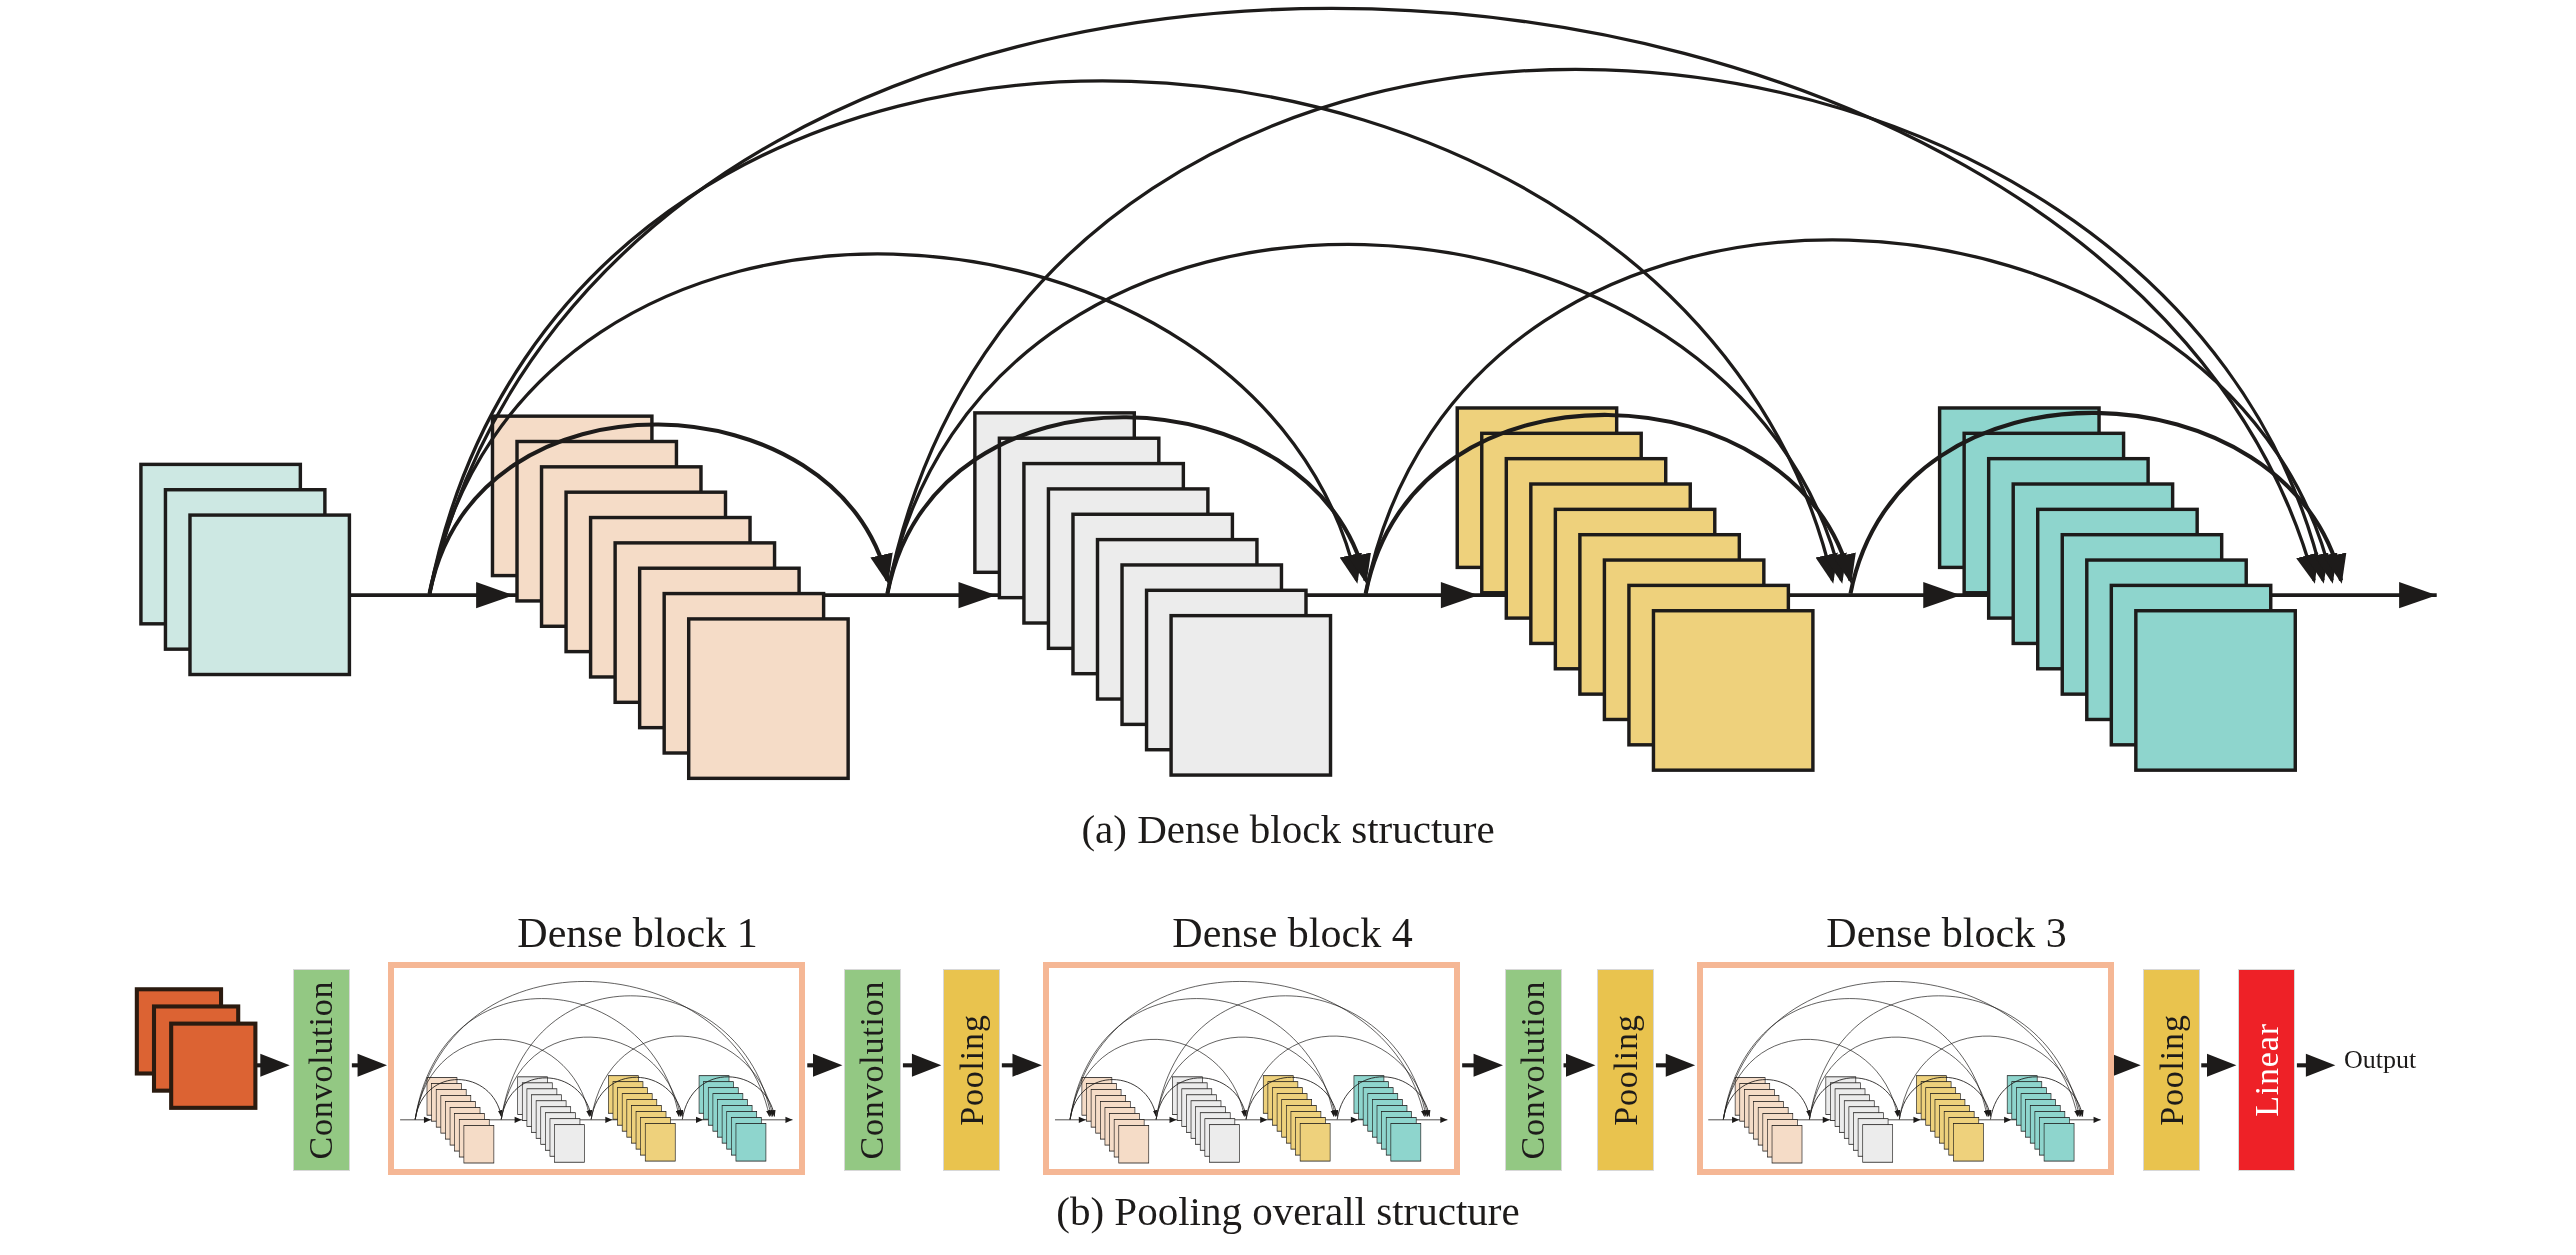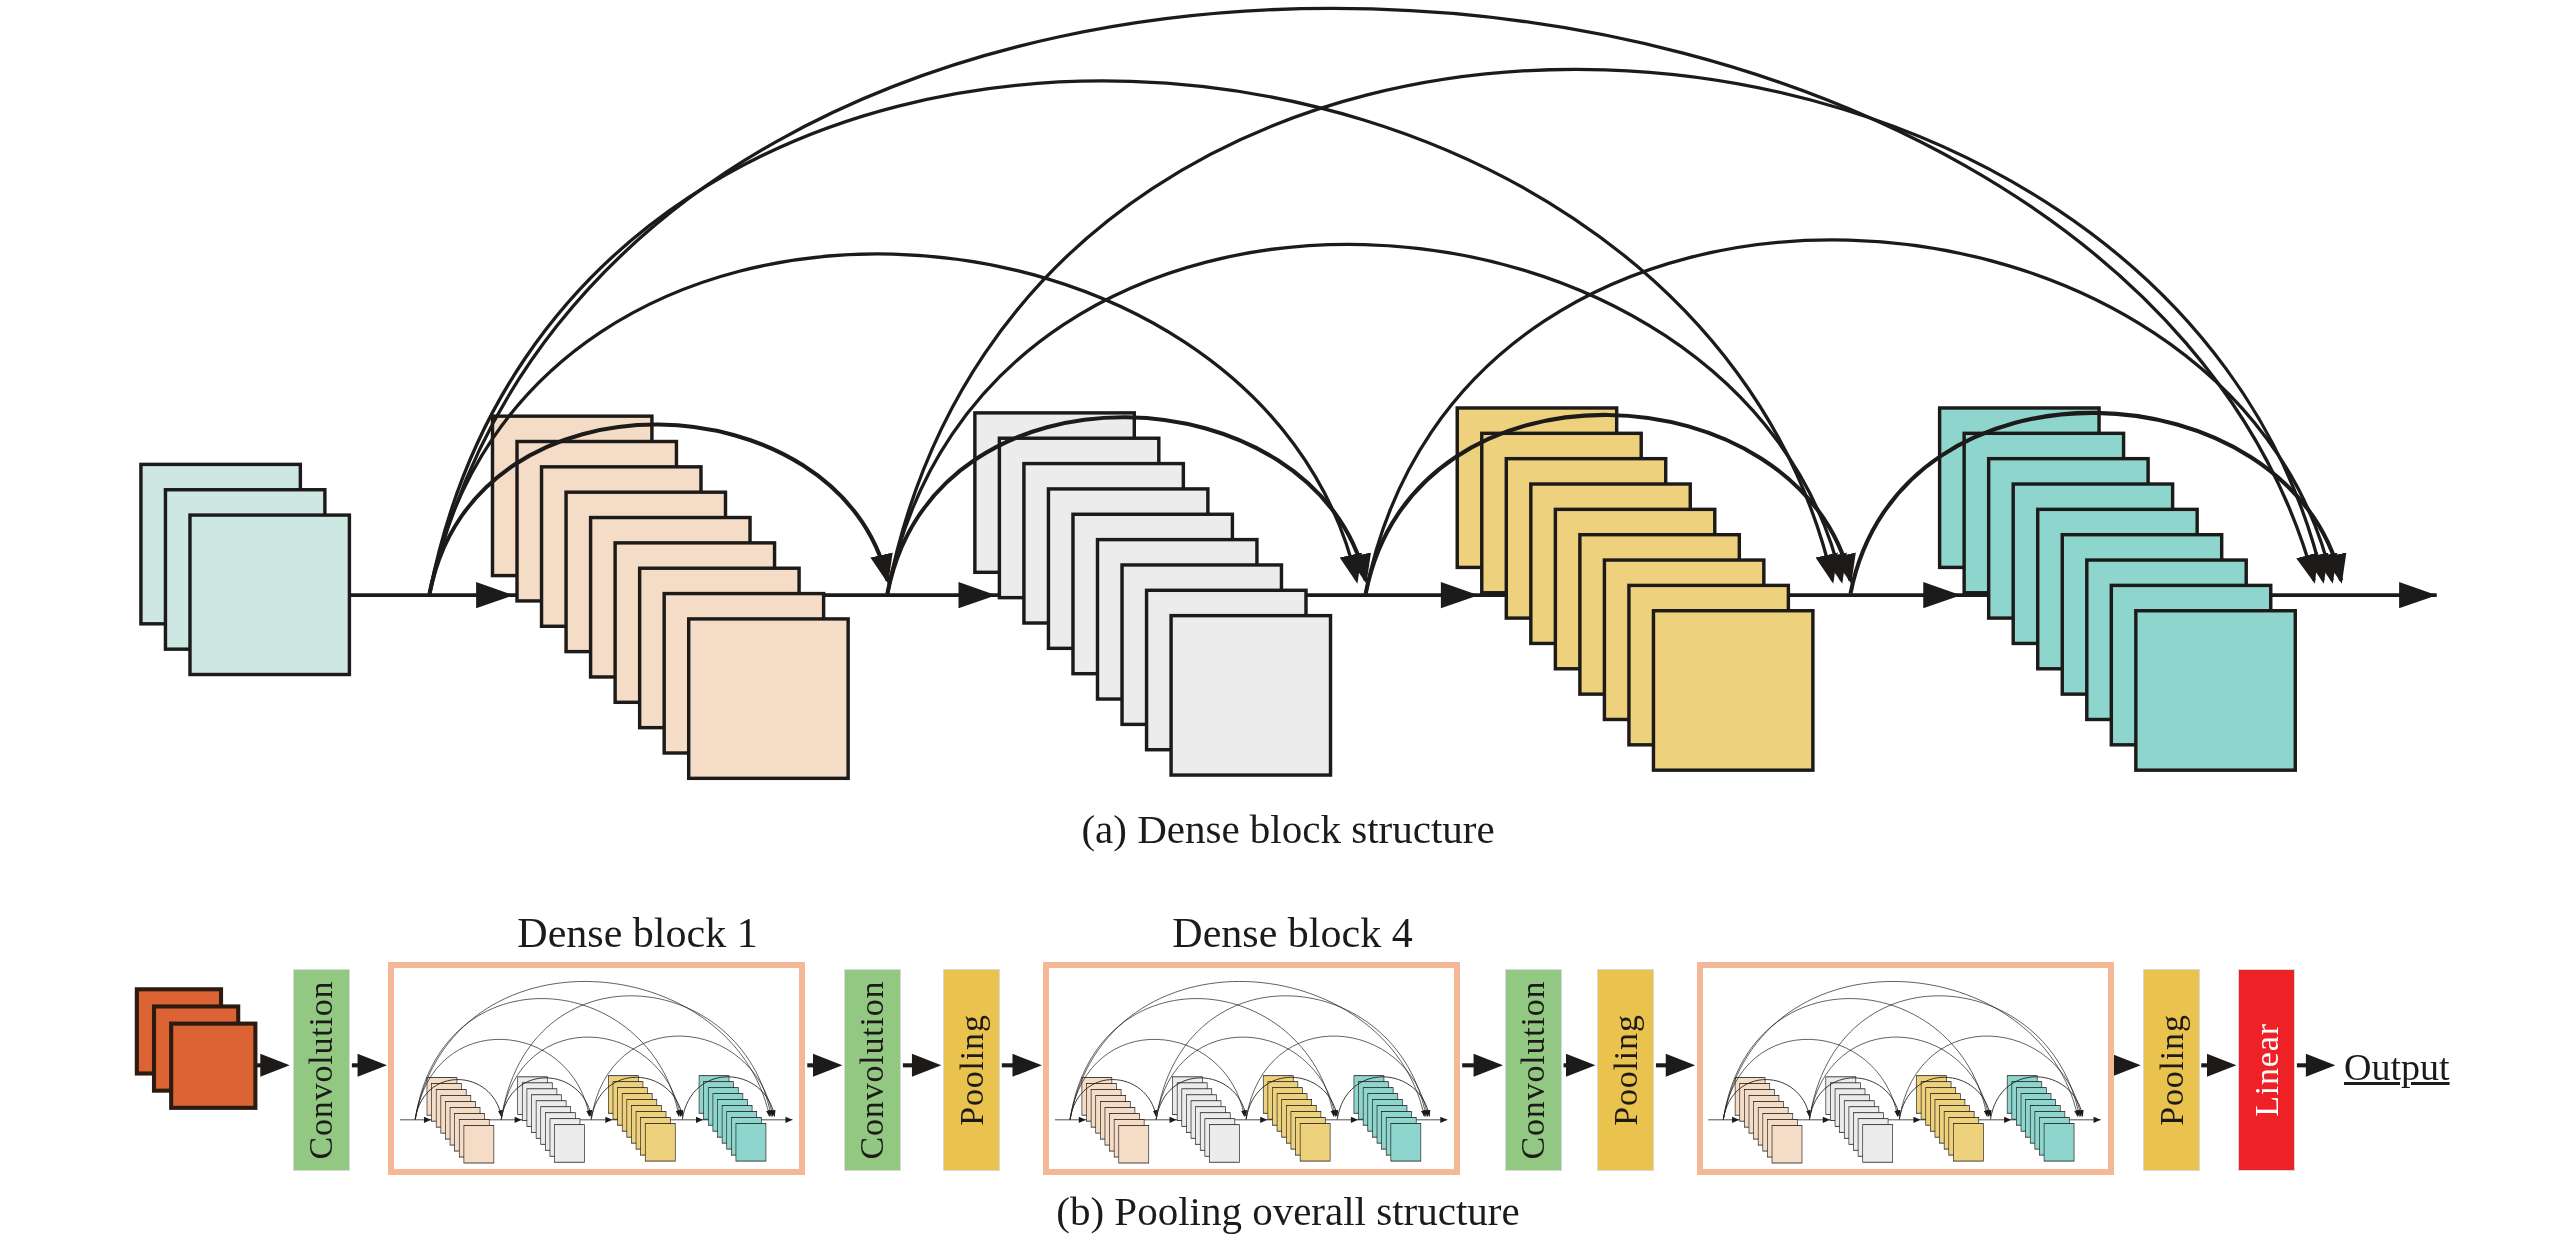--- a/index.html
+++ b/index.html
@@ -13,21 +13,21 @@
   .dblabel{position:absolute;top:909px;width:425px;text-align:center;font-size:42px;z-index:3;}
   #dbl-0{left:425px;} #dbl-1{left:1080px;} #dbl-2{left:1734px;}
   .dbbox{position:absolute;top:962px;width:417px;height:213px;box-sizing:border-box;
          border:6.5px solid #f5b795;background:transparent;z-index:2;}
   #dbb-0{left:388px;} #dbb-1{left:1043px;} #dbb-2{left:1697px;}
   .vbox{position:absolute;top:969px;width:57px;height:202px;box-sizing:border-box;
         border:1.6px solid #d8d8d8;display:flex;align-items:center;justify-content:center;z-index:2;}
   #vb-1{left:293px;} #vb-3{left:844px;} #vb-4{left:943px;} #vb-6{left:1505px;}
   #vb-7{left:1597px;} #vb-9{left:2143px;} #vb-10{left:2238px;}
   .vtext{transform:rotate(-90deg);white-space:nowrap;font-size:34px;letter-spacing:0.8px;}
-  .outlabel{position:absolute;left:2344px;top:1045px;width:180px;font-size:38px;z-index:3;text-decoration:underline;}
+  .outlabel{position:absolute;left:2344px;top:1045px;width:180px;font-size:26px;z-index:3;}
 </style>
 </head>
 <body>
 
 <div class="stage">
   <svg id="fig-svg" width="2576" height="1255" viewBox="0 0 3150 1535">
       <defs>
         <marker id="arcHead" markerUnits="userSpaceOnUse" markerWidth="40" markerHeight="30" refX="32" refY="14" orient="auto">
           <path d="M0,0 L36,14 L0,28 Z" fill="#1d1b1a"></path>
         </marker>
@@ -136,20 +136,21 @@
         <line x1="2809" y1="1303" x2="2828" y2="1303" stroke="#1d1b1a" stroke-width="5"></line>
         <polygon points="2856,1303 2820,1289 2820,1317" fill="#1d1b1a"></polygon>
       </g>
     </svg>
 
   <div class="cap" id="cap-a">(a) Dense block structure</div>
   <div class="cap" id="cap-b">(b) Pooling overall structure</div>
 
   <div class="dblabel" id="dbl-0">Dense block 1</div>
   <div class="dblabel" id="dbl-1">Dense block 4</div>
+  <div class="dblabel" id="dbl-2">Dense block 3</div>
 
   <div class="dbbox" id="dbb-0" style="border-color: rgb(245, 183, 149);"></div>
   <div class="dbbox" id="dbb-1" style="border-color: rgb(245, 183, 149);"></div>
   <div class="dbbox" id="dbb-2" style="border-color: rgb(245, 183, 149);"></div>
 
   <div class="vbox" id="vb-1" style="background: rgb(147, 200, 131);">
     <span class="vtext" style="color: rgb(29, 27, 26);">Convolution</span>
   </div>
   <div class="vbox" id="vb-3" style="background: rgb(147, 200, 131);">
     <span class="vtext" style="color: rgb(29, 27, 26);">Convolution</span>

